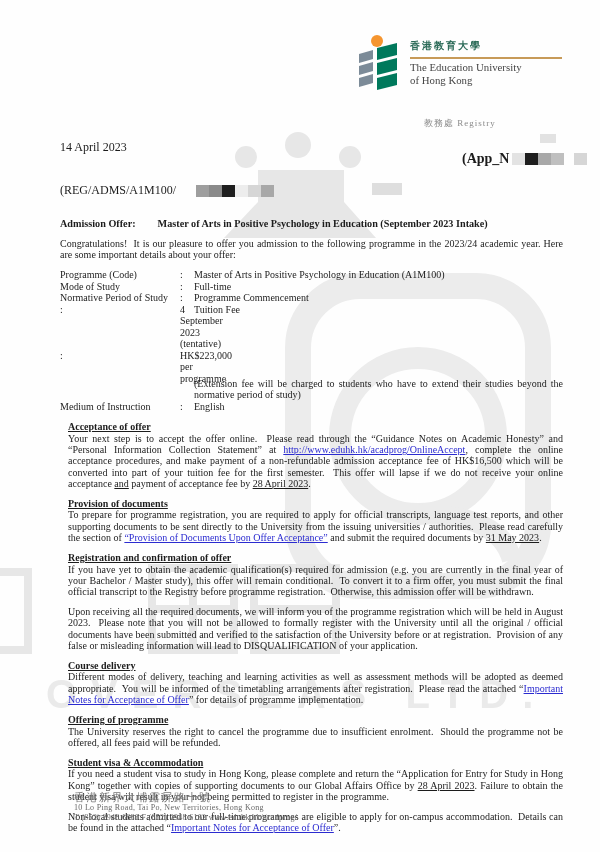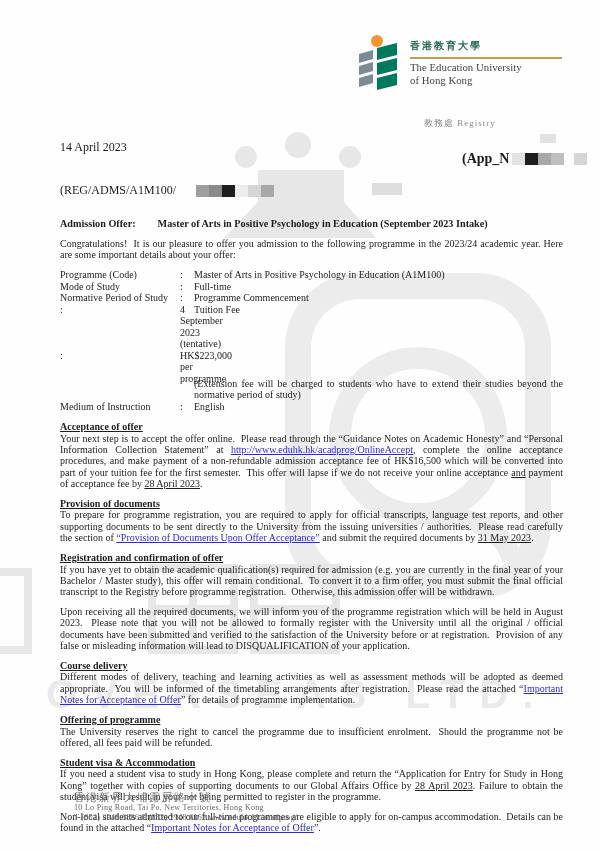--- a/index.html
+++ b/index.html
@@ -26,21 +26,21 @@
   
   .px-row{display:inline-flex;}
   .px{width:13px;height:12px;display:inline-block;}
   .gap8{width:10px;height:12px;display:inline-block;}
   .sa{background:#e3e3e3}.sb{background:#1e1e1e}.sc{background:#a8a8a8}.sd{background:#bfbfbf}
   .se{background:#d6d6d6}.sf{background:#9e9e9e}.sg{background:#8a8a8a}.sh{background:#ededed}
 
   
   .offer-row{margin-top:20px;margin-bottom:9px;display:flex;gap:22px;font-weight:bold;font-size:10.2px;}
   .para{margin:0 0 9px 0;font-size:10px;line-height:11.2px;text-align:justify;}
-  .sec{margin:0 0 9px 0;}
+  .sec{margin:0 0 9px 8px;}
   .sec-h{font-weight:bold;text-decoration:underline;font-size:10px;line-height:11.5px;}
   .b{font-weight:normal}.u{text-decoration:underline}
   .lnk{color:#2b2bd0;text-decoration:underline;cursor:pointer;}
 
   .details{display:grid;grid-template-columns:120px 14px 1fr;font-size:10px;line-height:11.5px;margin:0 0 9px 0;}
   .dg-extra{grid-column:3;text-align:justify;margin-top:28px;}
 
   
   .footer{top:792px;left:74px;font-size:8px;line-height:10.5px;color:#666;letter-spacing:.3px;}
   .footer .cn{font-size:11px;color:#777;letter-spacing:1.5px;}

